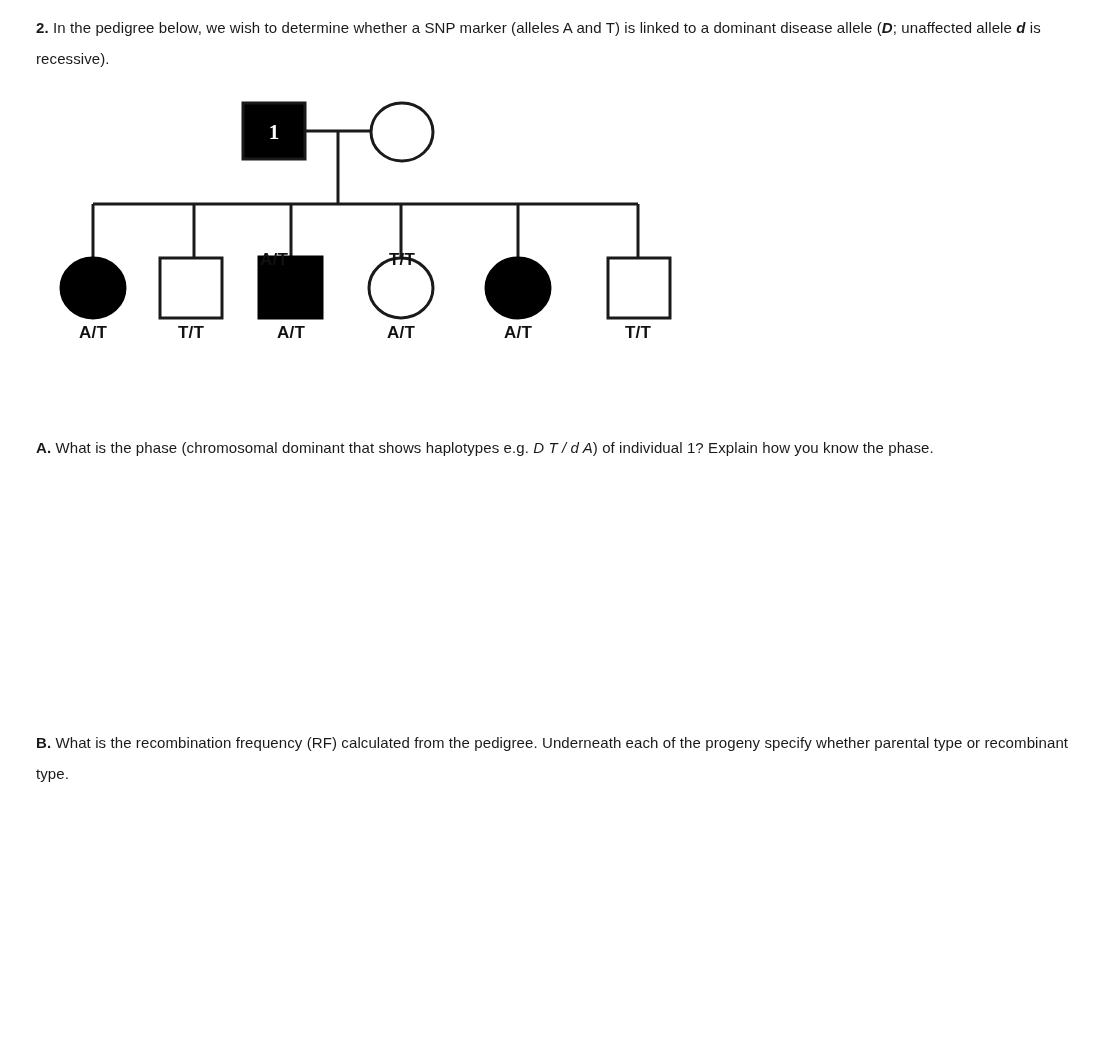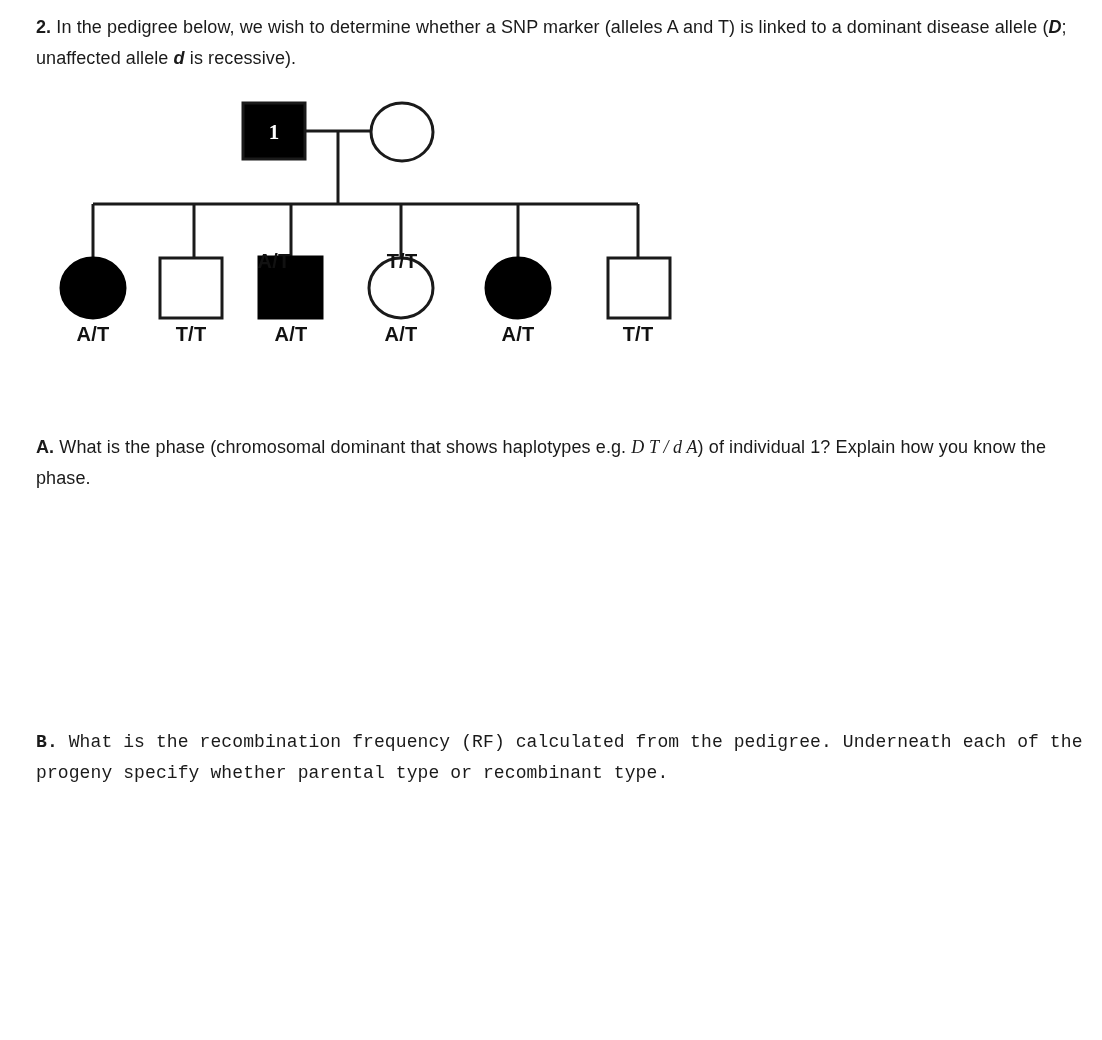--- a/index.html
+++ b/index.html
@@ -17,55 +17,54 @@
   }
   .page {
     position: relative;
     width: 1102px;
     height: 1040px;
   }
 
   
   .qblock {
     position: absolute;
-    font-size: 18px;
+    font-size: 15px;
     line-height: 31px;
     color: #1a1a1a;
     letter-spacing: 0.1px;
   }
   .qblock .lead {
     font-weight: bold;
   }
   .qblock em {
     font-style: italic;
-    font-family: Liberation Serif, serif;
   }
   .qblock .bi {
     font-weight: bold;
     font-style: italic;
   }
 
   #stem       { left: 36px; top: 12px;  width: 1055px; }
   #partA      { left: 36px; top: 432px; width: 1058px; }
-  #partB      { left: 36px; top: 727px; width: 1050px; font-family: Liberation Mono, monospace; }
+  #partB      { left: 36px; top: 727px; width: 1050px; }
   #partC      { left: 36px; top: 948px; width: 1050px; }
 
   
   #pedigree {
     position: absolute;
     left: 0;
     top: 90px;
     width: 720px;
     height: 265px;
   }
   .ped-svg { display: block; }
 
   .gt-label {
     position: absolute;
-    font-size: 20px;
+    font-size: 17px;
     font-weight: bold;
     color: #111111;
     text-align: center;
     transform: translateX(-50%);
     white-space: nowrap;
     letter-spacing: 0.2px;
   }
   .id-label {
     position: absolute;
     font-family: "Liberation Serif", serif;

